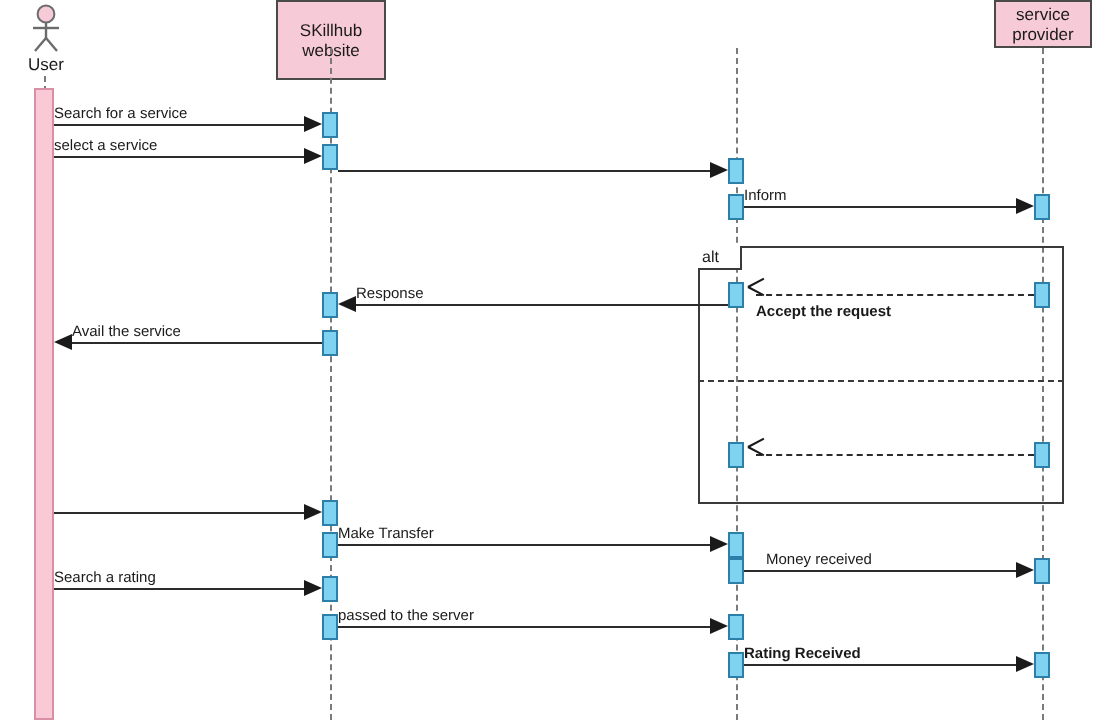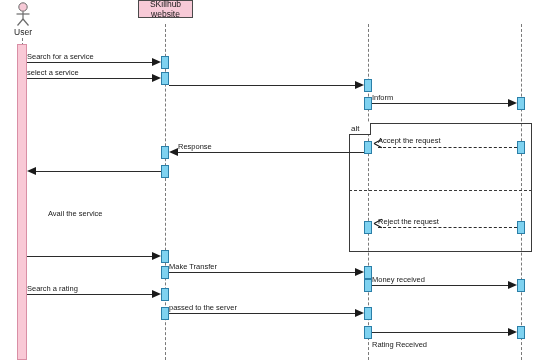--- a/index.html
+++ b/index.html
@@ -155,27 +155,30 @@
       <line x1="13" y1="17" x2="7.5" y2="23.5" stroke="#6b6b6b" stroke-width="1.2"></line>
       <line x1="13" y1="17" x2="18.5" y2="23.5" stroke="#6b6b6b" stroke-width="1.2"></line>
     </svg>
   </div>
   <div class="actor-label" style="left:2px; top:27px; width:42px;">User</div>
 
   <div class="lifeline-line" style="left:22px; top:38px; height:322px;"></div>
 
   <div class="activation actor-act" style="left:17px; top:44px; width:10px; height:316px;"></div>
 
-  <div class="lifeline-box" style="left:138px; top:0px; width:55px; height:18px;">
+  <div class="lifeline-box" style="left:138px; top:0px; width:55px; height:40px;">
     <span>SKillhub website</span>
   </div>
   <div class="lifeline-line" style="left:165px; top:24px; height:336px;"></div>
 
   <div class="lifeline-line" style="left:368px; top:24px; height:336px;"></div>
 
+  <div class="lifeline-box" style="left:497px; top:0px; width:49px; height:24px;">
+    <span>service provider</span>
+  </div>
   <div class="lifeline-line" style="left:521px; top:24px; height:336px;"></div>
 
   <div class="fragment" style="left:349px; top:123px; width:183px; height:129px;">
   </div>
   <div class="fragment-tag" style="left:349px; top:123px; width:20px; height:12px;">alt</div>
   <div class="fragment-divider" style="left:349px; top:190px; width:183px;"></div>
 
   <div class="msg-line" style="left:27px; top:62px; width:128px;"></div>
   <div class="arrowhead right" style="left:152px; top:57.5px;"></div>
   <div class="msg-label" style="left:27px; top:52px; width:128px;">Search for a service</div>
@@ -191,66 +194,65 @@
   <div class="activation" style="left:364px; top:79px; width:8px; height:13px;"></div>
 
   <div class="msg-line" style="left:372px; top:103px; width:139px;"></div>
   <div class="arrowhead right" style="left:508px; top:98.5px;"></div>
   <div class="msg-label" style="left:372px; top:93px; width:139px;">Inform</div>
   <div class="activation" style="left:364px; top:97px; width:8px; height:13px;"></div>
   <div class="activation" style="left:517px; top:97px; width:8px; height:13px;"></div>
 
   <div class="msg-line dashed" style="left:378px; top:147px; width:139px;"></div>
   <div class="arrowhead-open left" style="left:374px; top:143px;"></div>
-  <div class="msg-label" style="left:378px; top:136px; width:139px;">Accept the request</div>
+  <div class="msg-label" style="left:378px; top:151px; width:139px;font-weight:bold;">Accept the request</div>
   <div class="activation" style="left:364px; top:141px; width:8px; height:13px;"></div>
   <div class="activation" style="left:517px; top:141px; width:8px; height:13px;"></div>
 
   <div class="msg-line" style="left:178px; top:152px; width:186px;"></div>
   <div class="arrowhead left" style="left:169px; top:147.5px;"></div>
   <div class="msg-label" style="left:178px; top:142px; width:186px;">Response</div>
   <div class="activation" style="left:161px; top:146px; width:8px; height:13px;"></div>
 
   <div class="msg-line" style="left:36px; top:171px; width:125px;"></div>
   <div class="arrowhead left" style="left:27px; top:166.5px;"></div>
-  <div class="msg-label" style="left:48px; top:161px; width:125px;margin-top:48px;">Avail the service</div>
+  <div class="msg-label" style="left:36px; top:161px; width:125px;">Avail the service</div>
   <div class="activation" style="left:161px; top:165px; width:8px; height:13px;"></div>
 
   <div class="msg-line dashed" style="left:378px; top:227px; width:139px;"></div>
   <div class="arrowhead-open left" style="left:374px; top:223px;"></div>
-  <div class="msg-label" style="left:378px; top:217px; width:139px;">Reject the request</div>
   <div class="activation" style="left:364px; top:221px; width:8px; height:13px;"></div>
   <div class="activation" style="left:517px; top:221px; width:8px; height:13px;"></div>
 
   <div class="msg-line" style="left:27px; top:256px; width:128px;"></div>
   <div class="arrowhead right" style="left:152px; top:251.5px;"></div>
   <div class="activation" style="left:161px; top:250px; width:8px; height:13px;"></div>
 
   <div class="msg-line" style="left:169px; top:272px; width:189px;"></div>
   <div class="arrowhead right" style="left:355px; top:267.5px;"></div>
   <div class="msg-label" style="left:169px; top:262px; width:189px;">Make Transfer</div>
   <div class="activation" style="left:161px; top:266px; width:8px; height:13px;"></div>
   <div class="activation" style="left:364px; top:266px; width:8px; height:13px;"></div>
 
   <div class="msg-line" style="left:372px; top:285px; width:139px;"></div>
   <div class="arrowhead right" style="left:508px; top:280.5px;"></div>
-  <div class="msg-label" style="left:372px; top:275px; width:139px;">Money received</div>
+  <div class="msg-label" style="left:372px; top:275px; width:139px;padding-left:11px;">Money received</div>
   <div class="activation" style="left:364px; top:279px; width:8px; height:13px;"></div>
   <div class="activation" style="left:517px; top:279px; width:8px; height:13px;"></div>
 
   <div class="msg-line" style="left:27px; top:294px; width:128px;"></div>
   <div class="arrowhead right" style="left:152px; top:289.5px;"></div>
   <div class="msg-label" style="left:27px; top:284px; width:128px;">Search a rating</div>
   <div class="activation" style="left:161px; top:288px; width:8px; height:13px;"></div>
 
   <div class="msg-line" style="left:169px; top:313px; width:189px;"></div>
   <div class="arrowhead right" style="left:355px; top:308.5px;"></div>
   <div class="msg-label" style="left:169px; top:303px; width:189px;">passed to the server</div>
   <div class="activation" style="left:161px; top:307px; width:8px; height:13px;"></div>
   <div class="activation" style="left:364px; top:307px; width:8px; height:13px;"></div>
 
   <div class="msg-line" style="left:372px; top:332px; width:139px;"></div>
   <div class="arrowhead right" style="left:508px; top:327.5px;"></div>
-  <div class="msg-label" style="left:372px; top:340px; width:139px;">Rating Received</div>
+  <div class="msg-label" style="left:372px; top:322px; width:139px;font-weight:bold;">Rating Received</div>
   <div class="activation" style="left:364px; top:326px; width:8px; height:13px;"></div>
   <div class="activation" style="left:517px; top:326px; width:8px; height:13px;"></div>
 
 </div>
 
 </body></html>

